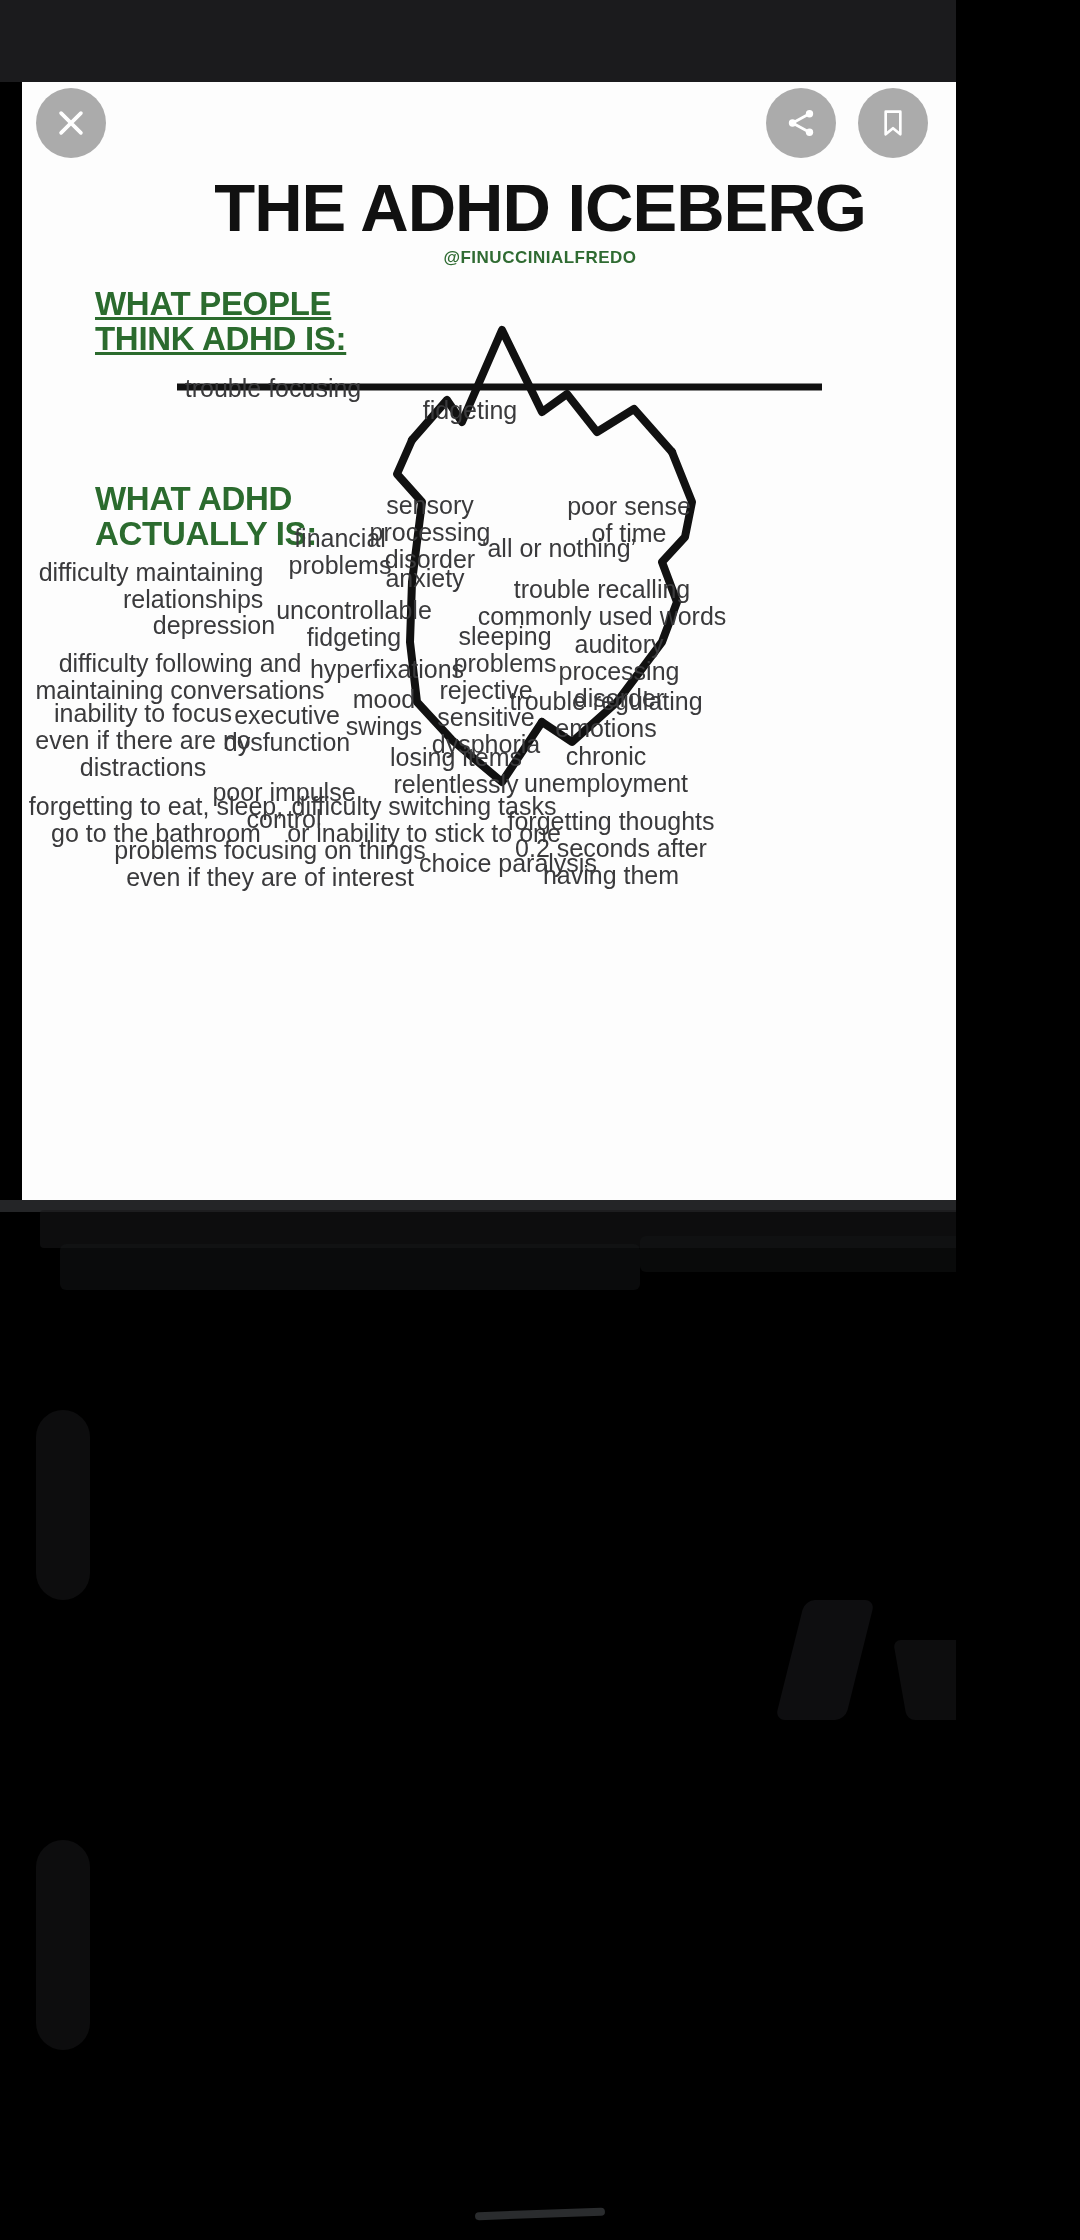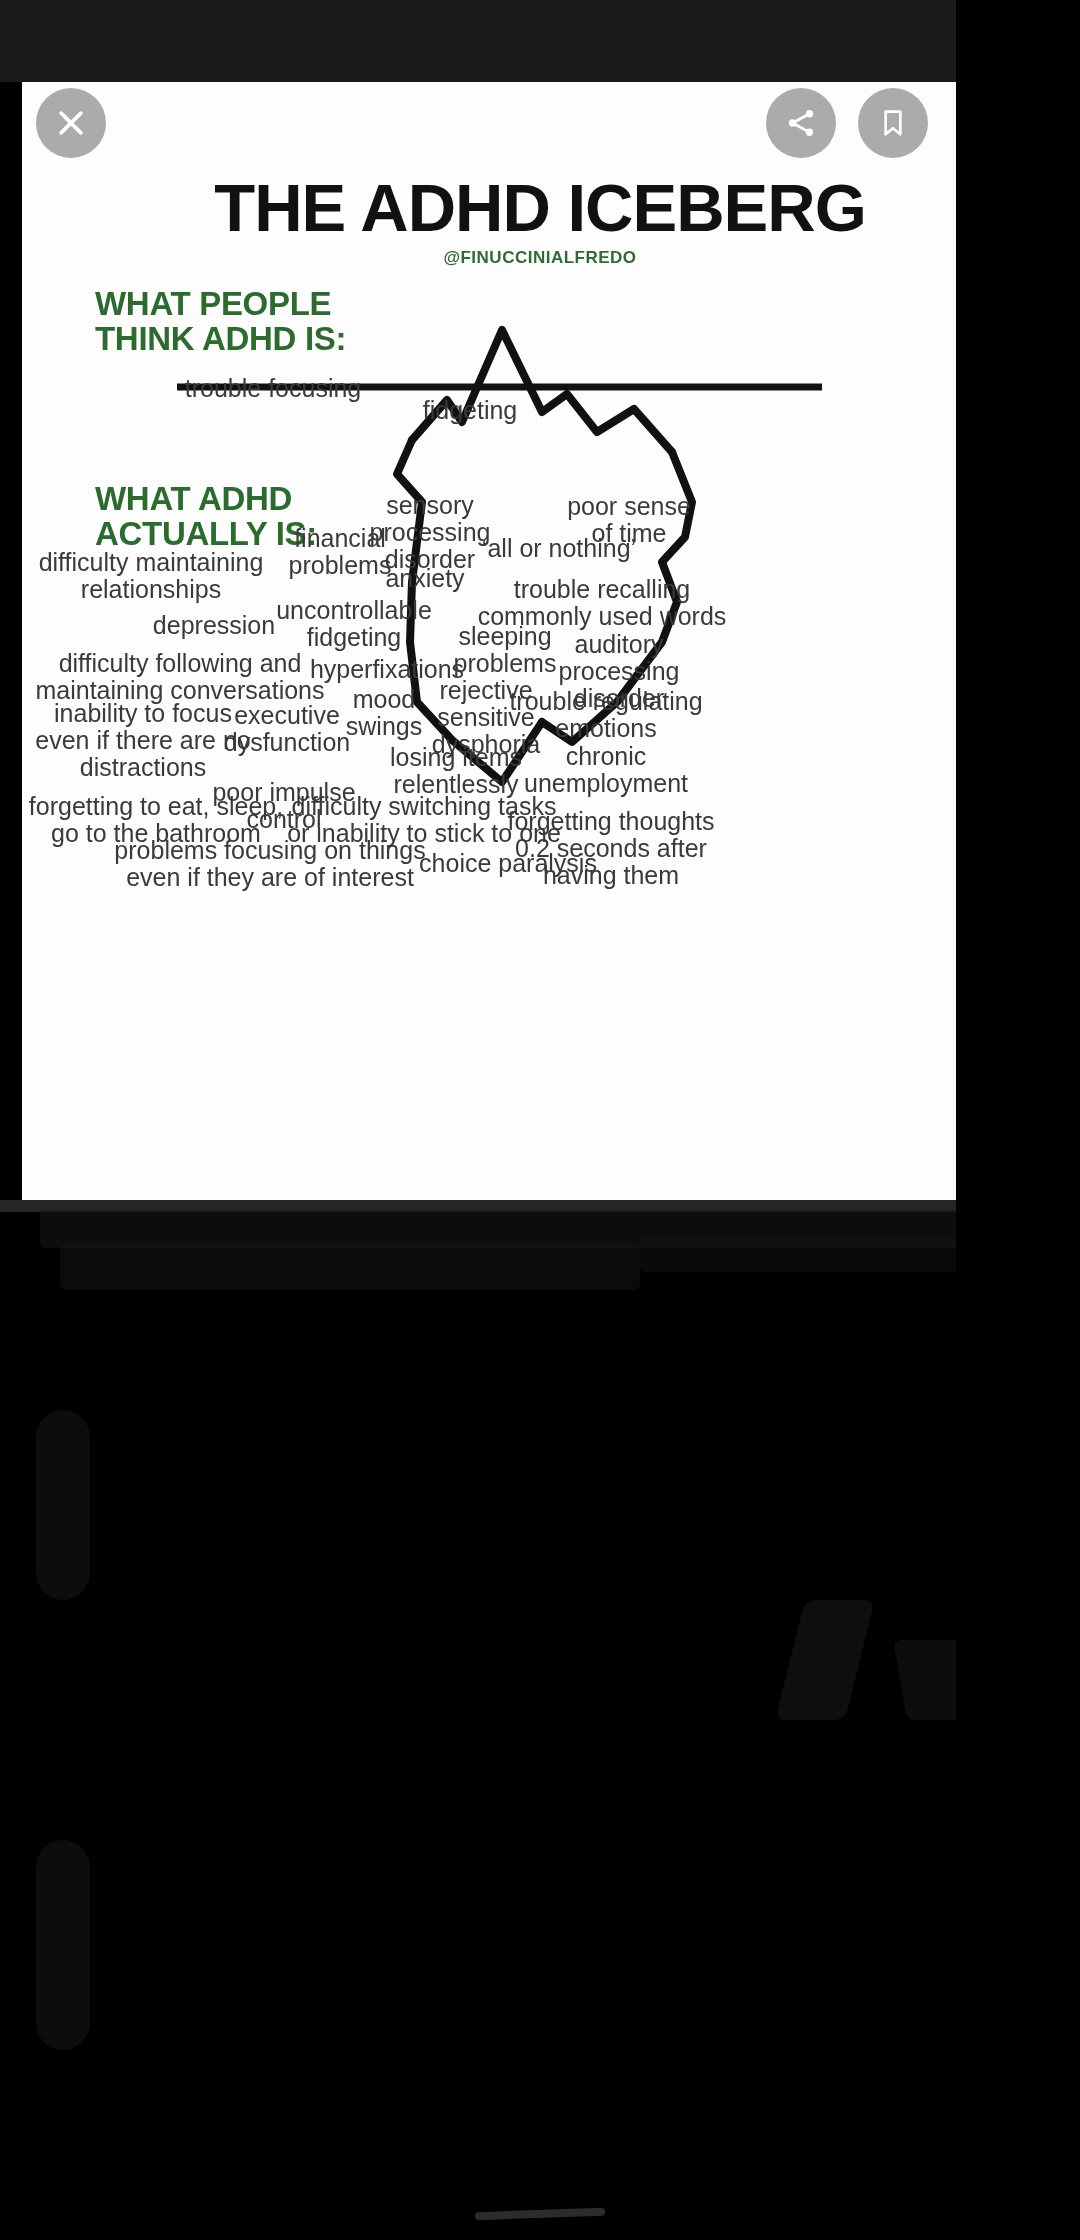--- a/index.html
+++ b/index.html
@@ -74,21 +74,21 @@
     position: absolute;
     font-family: "Liberation Sans", sans-serif;
     font-weight: 700;
     font-size: 33px;
     line-height: 1.05;
     color: #2b6b2e;
     letter-spacing: -0.3px;
     white-space: pre-line;
     z-index: 12;
   }
-  .sec-head-1 { left: 73px; top: 205px; }
+  .sec-head-1 { left: 73px; top: 205px; text-decoration: underline; }
   .sec-head-2 { left: 73px; top: 400px; }
 
   
   .berg {
     position: absolute; left: 0; top: 0;
     width: 1036px; height: 1118px;
     z-index: 5;
   }
 
   
@@ -153,21 +153,21 @@
 
     <div class="lbl" style="left:408px; top:410px;">sensory
 processing
 disorder</div>
     <div class="lbl" style="left:607px; top:411px;">poor sense
 of time</div>
     <div class="lbl" style="left:318px; top:443px;">financial
 problems</div>
     <div class="lbl" style="left:537px; top:453px;">‘all or nothing’</div>
     <div class="lbl" style="left:403px; top:483px;">anxiety</div>
-    <div class="lbl" style="left:129px; top:467px;">difficulty maintaining
+    <div class="lbl" style="left:129px; top:477px;text-align:right;">difficulty maintaining
 relationships</div>
     <div class="lbl" style="left:580px; top:494px;">trouble recalling
 commonly used words</div>
     <div class="lbl" style="left:332px; top:515px;">uncontrollable
 fidgeting</div>
     <div class="lbl" style="left:192px; top:530px;">depression</div>
     <div class="lbl" style="left:483px; top:541px;">sleeping
 problems</div>
     <div class="lbl" style="left:597px; top:549px;">auditory
 processing

